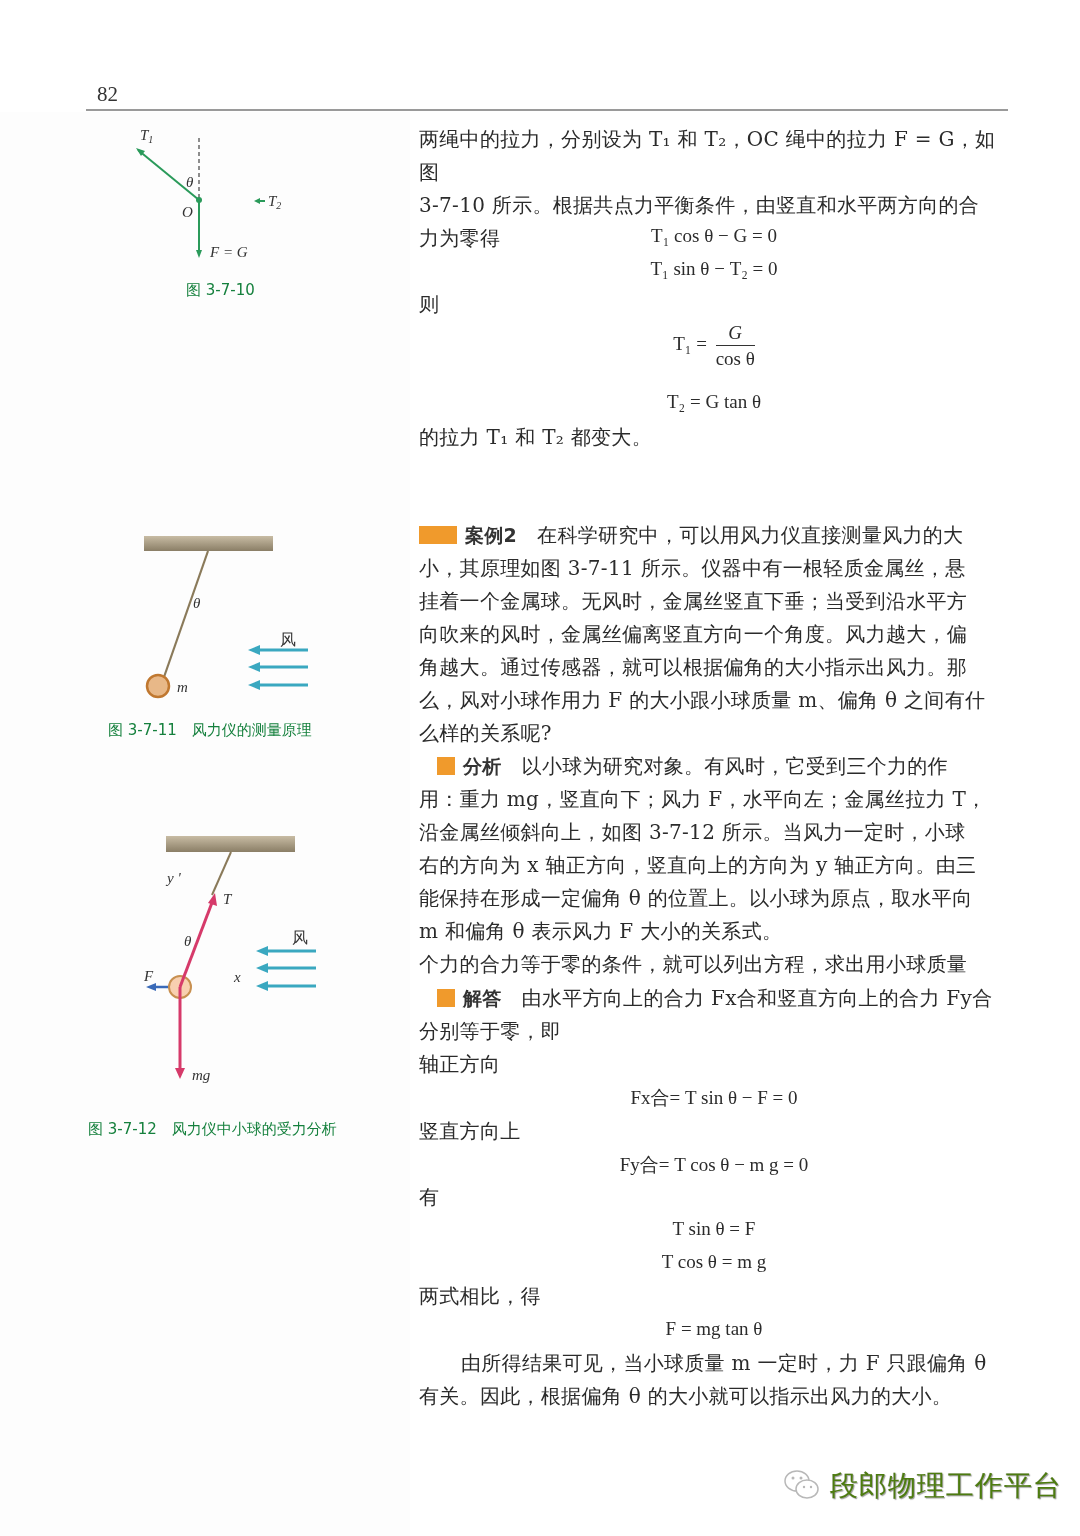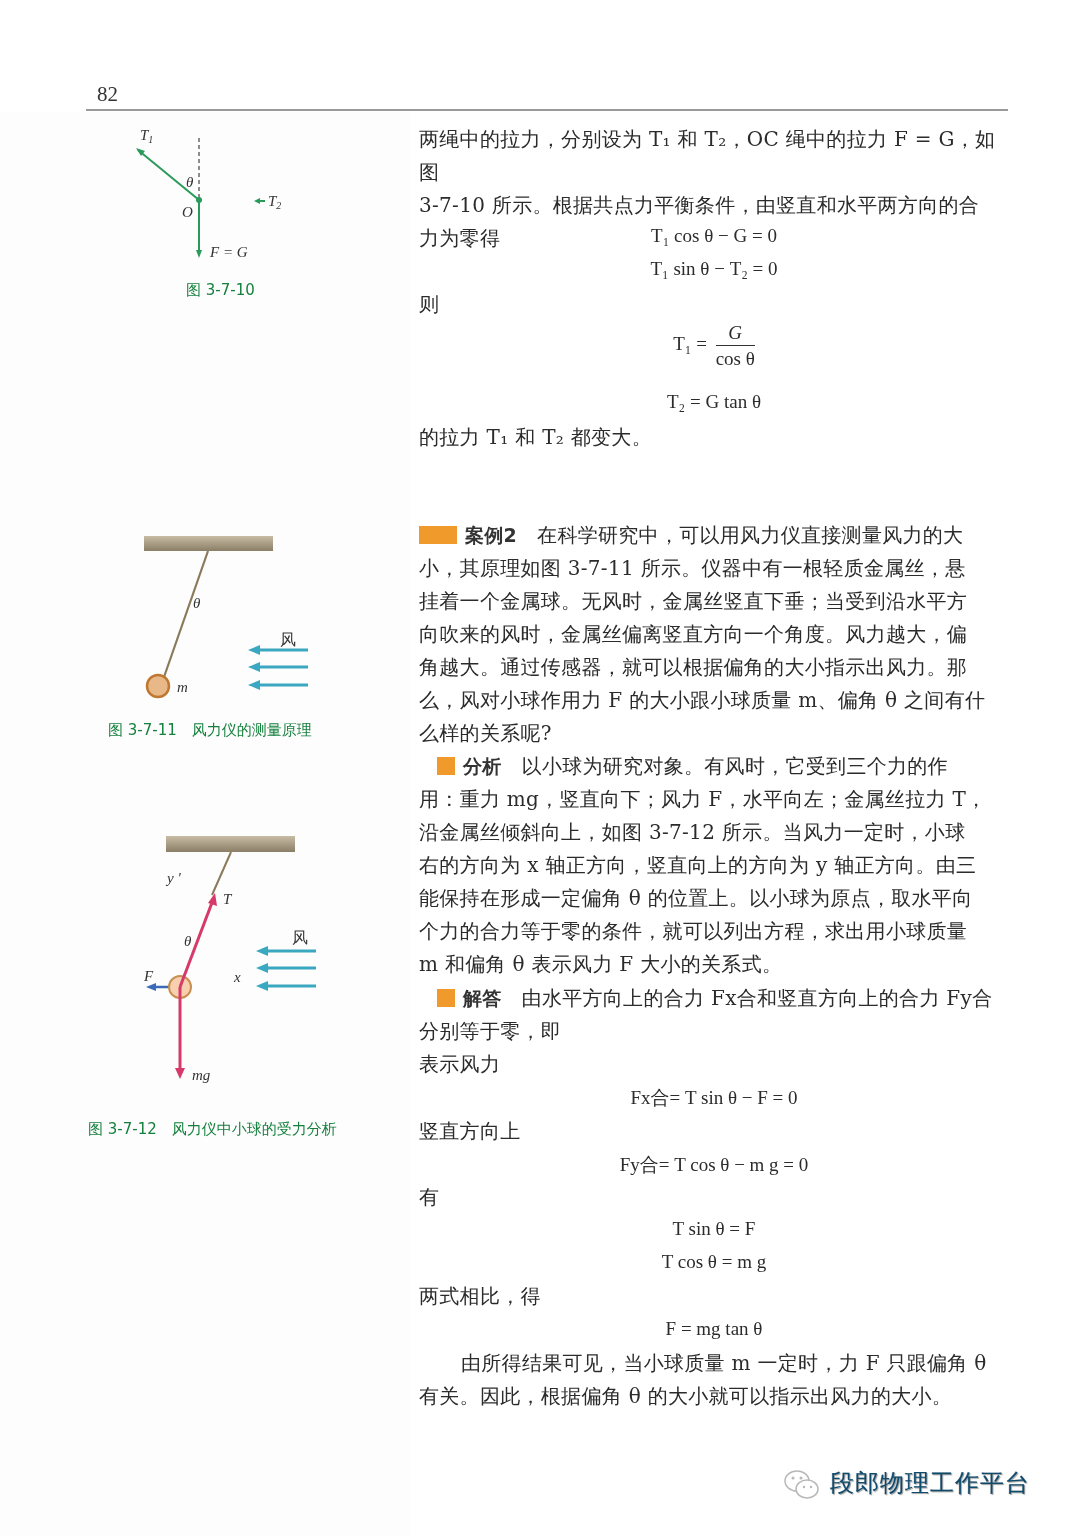--- a/index.html
+++ b/index.html
@@ -15,21 +15,21 @@
   .eq { font-family:Liberation Serif, serif; font-size:19px; color:#2b2b2b; text-align:center; width:590px; left:419px; }
   .frac { display:inline-block; vertical-align:middle; text-align:center; margin-left:4px; }
   .frac .num { display:block; border-bottom:1.5px solid #333; padding:0 4px 1px 4px; font-style:italic; }
   .frac .den { display:block; padding-top:2px;text-align:right; }
   .tag { display:inline-block; width:38px; height:18px; background:#f09a2c; vertical-align:-2px; margin-right:8px; }
   .tag.small { width:18px; }
   .tag-label { font-family:"DejaVu Sans","Liberation Sans",sans-serif; font-weight:bold; font-size:19px; color:#333; }
   .caption { font-family:"DejaVu Sans","Liberation Sans",sans-serif; font-size:15px; color:#15803d; }
   .fig-label { font-family:"Liberation Serif",serif; font-style:italic; font-size:15px; fill:#333; }
   .fig-cjk { font-family:"DejaVu Serif",serif; font-size:16px; fill:#333; }
-  .watermark { left:790px; top:1467px; font-family:Liberation Sans, sans-serif; font-size:24px; color:#0c4a6e;
+  .watermark { left:790px; top:1467px; font-family:Liberation Sans, sans-serif; font-size:28px; color:#4d7c0f;
                text-shadow:1px 1px 1px #9a9a9a, -0.5px -0.5px 0 #c8c8c8; letter-spacing:1px; }
 </style>
 </head>
 <body>
 
 <div class="abs side-col"></div>
 <div class="abs page-num">82</div>
 <div class="abs rule"></div>
 
 <svg class="abs" style="left:120px;top:120px" width="200" height="160">
@@ -130,28 +130,28 @@
   <div>么，风对小球作用力 F 的大小跟小球质量 m、偏角 θ 之间有什</div>
   <div>么样的关系呢?</div>
 </div>
 
 <div class="abs txt para" style="top:750px">
   <div style="padding-left:18px"><span class="tag small"></span><span class="tag-label">分析</span>&nbsp;&nbsp;&nbsp;<span>以小球为研究对象。有风时，它受到三个力的作</span></div>
   <div>用：重力 mg，竖直向下；风力 F，水平向左；金属丝拉力 T，</div>
   <div>沿金属丝倾斜向上，如图 3-7-12 所示。当风力一定时，小球</div>
   <div>右的方向为 x 轴正方向，竖直向上的方向为 y 轴正方向。由三</div>
   <div>能保持在形成一定偏角 θ 的位置上。以小球为原点，取水平向</div>
+  <div>m 和偏角 θ 表示风力 F 大小的关系式。</div>
   <div>个力的合力等于零的条件，就可以列出方程，求出用小球质量</div>
-  <div>m 和偏角 θ 表示风力 F 大小的关系式。</div>
 </div>
 
 <div class="abs txt para" style="top:982px">
   <div style="padding-left:18px"><span class="tag small"></span><span class="tag-label">解答</span>&nbsp;&nbsp;&nbsp;<span>由水平方向上的合力 Fx合和竖直方向上的合力 Fy合</span></div>
   <div>分别等于零，即</div>
-  <div>表示风力</div>
+  <div>轴正方向</div>
 </div>
 <div class="abs eq" style="top:1085px">Fx合= T sin θ − F = 0</div>
 <div class="abs txt para" style="top:1115px">竖直方向上</div>
 <div class="abs eq" style="top:1152px">Fy合= T cos θ − m g = 0</div>
 <div class="abs txt para" style="top:1181px">有</div>
 <div class="abs eq" style="top:1218px">T sin θ = F</div>
 <div class="abs eq" style="top:1251px">T cos θ = m g</div>
 <div class="abs txt para" style="top:1280px">两式相比，得</div>
 <div class="abs eq" style="top:1318px">F = mg tan θ</div>
 <div class="abs txt para" style="top:1347px">

